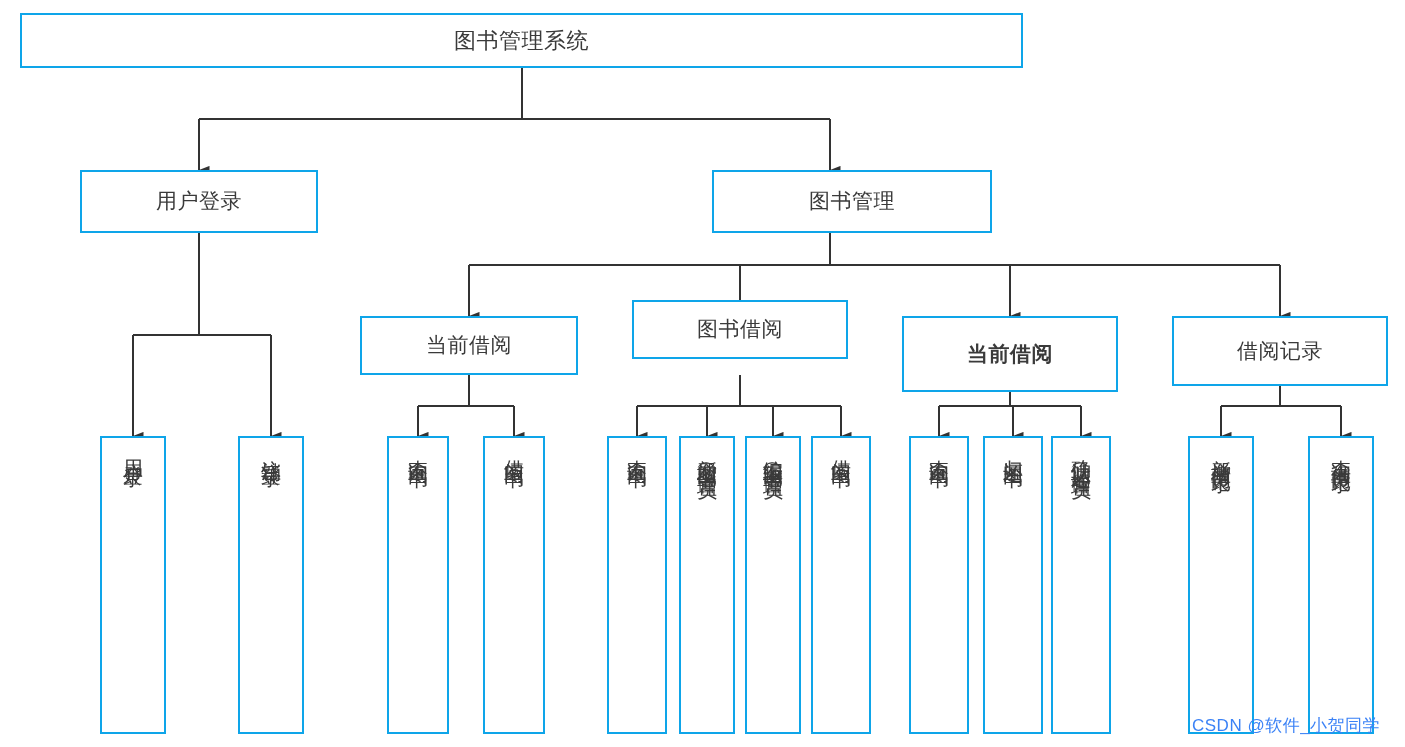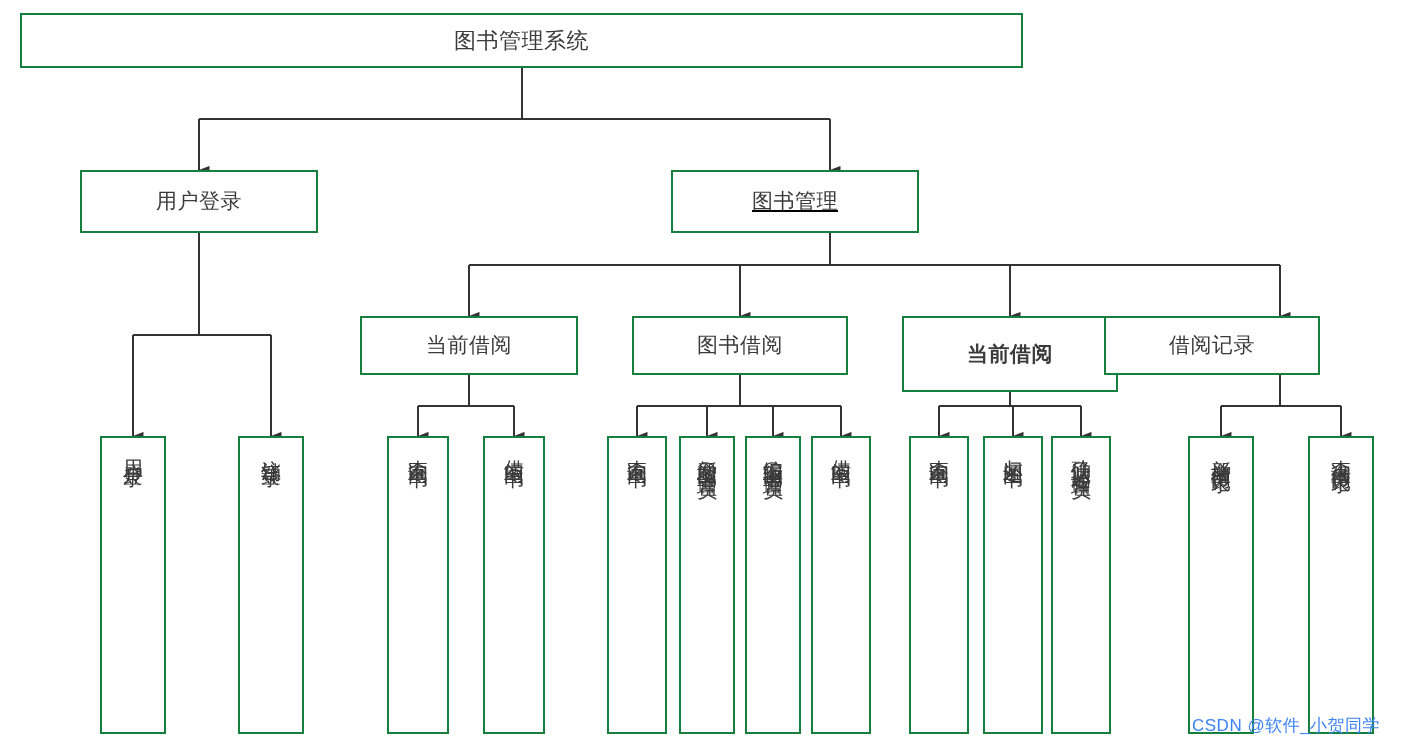--- a/index.html
+++ b/index.html
@@ -23,21 +23,21 @@
     left: 0;
     top: 0;
     width: 1405px;
     height: 747px;
     pointer-events: none;
   }
   .node {
     position: absolute;
     box-sizing: border-box;
     background: #ffffff;
-    border: 2px solid #15803d;
+    border: 2px solid #0ea5e9;
     display: flex;
     align-items: center;
     justify-content: center;
     z-index: 2;
   }
   .node .label {
     color: #3a3a3a;
     font-size: 21px;
     line-height: 1.25;
     letter-spacing: 0.5px;
@@ -114,34 +114,34 @@
       </g>
   </svg>
 
   <div class="node root" style="left: 20px; top: 13px; width: 1003px; height: 55px;">
     <span class="label">图书管理系统</span>
   </div>
 
   <div class="node" style="left: 80px; top: 170px; width: 238px; height: 63px;">
     <span class="label">用户登录</span>
   </div>
-  <div class="node" style="left: 671px; top: 170px; width: 248px; height: 63px; text-decoration: underline;">
+  <div class="node" style="left: 712px; top: 170px; width: 280px; height: 63px;">
     <span class="label">图书管理</span>
   </div>
 
   <div class="node" style="left: 360px; top: 316px; width: 218px; height: 59px;">
     <span class="label">当前借阅</span>
   </div>
-  <div class="node" style="left: 632px; top: 316px; width: 216px; height: 59px; justify-content: center;">
+  <div class="node" style="left: 632px; top: 300px; width: 216px; height: 59px; justify-content: center;">
     <span class="label">图书借阅</span>
   </div>
   <div class="node" style="left: 902px; top: 316px; width: 216px; height: 76px; font-weight: bold;">
     <span class="label">当前借阅</span>
   </div>
-  <div class="node" style="left: 1104px; top: 316px; width: 216px; height: 59px;">
+  <div class="node" style="left: 1172px; top: 316px; width: 216px; height: 70px;">
     <span class="label">借阅记录</span>
   </div>
 
   <div class="node leaf" style="left: 100px; top: 436px; width: 66px; height: 298px;">
     <span class="label">用户登录</span>
   </div>
   <div class="node leaf" style="left: 238px; top: 436px; width: 66px; height: 298px;">
     <span class="label">注销登录</span>
   </div>
 

